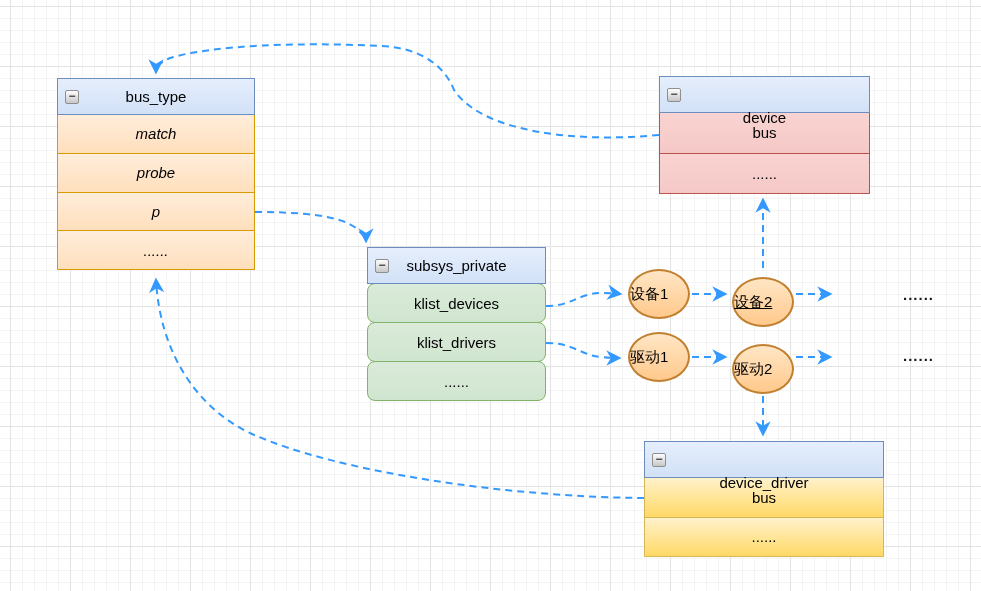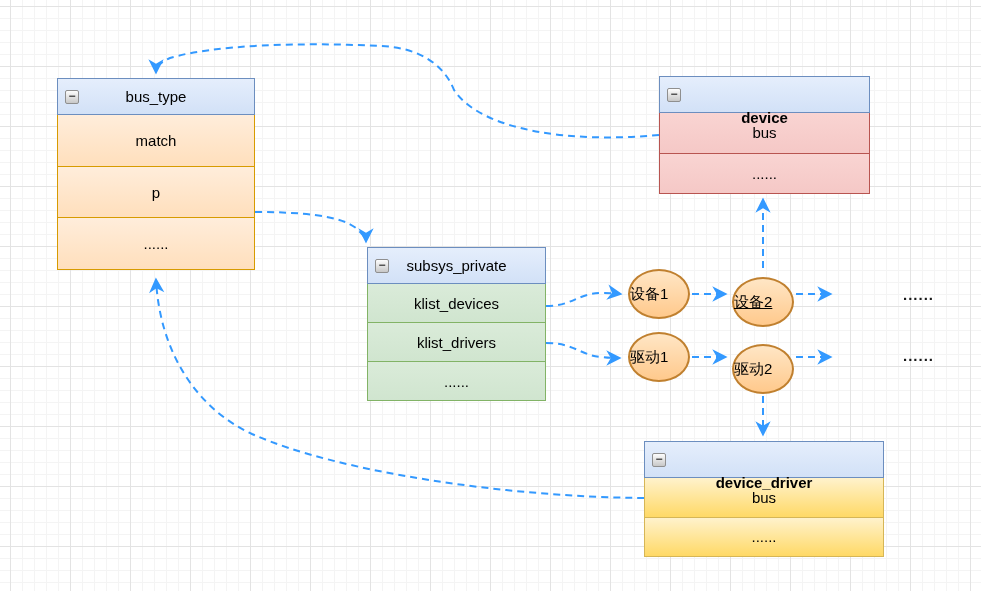--- a/index.html
+++ b/index.html
@@ -25,36 +25,36 @@
     position:absolute;display:flex;flex-direction:column;
     font-size:15px;color:#000;
   }
   .thead{
     position:relative;height:37px;flex:0 0 37px;display:flex;
     align-items:center;justify-content:center;
     background:linear-gradient(180deg,#e5eefc,#d2e1f7);
     border:1px solid #6c8ebf;box-sizing:border-box;
   }
   .thead .ttl{white-space:nowrap;}
-  .bold-title .ttl{font-weight:bold;margin-top:45px;}
+  .bold-title .ttl{font-weight:normal;margin-top:45px;}
   .collapse{
     position:absolute;left:7px;top:50%;transform:translateY(-50%);
     width:14px;height:14px;box-sizing:border-box;
     border:1px solid #8f8f8f;border-radius:2px;
     background:linear-gradient(180deg,#fdfdfd,#c8c8c8);
     color:#444;font-size:12px;line-height:11px;text-align:center;
     font-weight:bold;
   }
   .row{
     flex:1;display:flex;align-items:center;justify-content:center;
     margin-top:-1px;border:1px solid;box-sizing:border-box;white-space:nowrap;
   }
-  .row.orange{background:linear-gradient(180deg,#ffeddb,#ffdfbc);border-color:#d79b00;}
+  .row.orange{background:linear-gradient(180deg,#ffeddb,#ffdfbc);border-color:#d79b00;font-style:italic;}
   .row.red{background:linear-gradient(180deg,#f9d4d2,#f5c8c6);border-color:#b85450;}
-  .row.green{background:linear-gradient(180deg,#daeBD9,#d0e5cf);border-color:#82b366;}
+  .row.green{background:linear-gradient(180deg,#daeBD9,#d0e5cf);border-color:#82b366;border-radius:8px;}
   .row.yellow{background:linear-gradient(180deg,#fff2cc,#ffd966);border-color:#d6b656;}
   .ellipse{
     position:absolute;width:62px;height:50px;box-sizing:border-box;
     border-radius:50%;border:2px solid #c0802f;
     background:linear-gradient(180deg,#ffe6c5,#ffc98c);
     display:flex;align-items:center;justify-content:flex-start;
     font-size:15px;color:#000;white-space:nowrap;
   }
   .more-dots{
     position:absolute;font-size:15px;font-weight:bold;color:#1a1a1a;
@@ -85,20 +85,23 @@
     <path class="conn" d="M644,498 C510,497 340,473 252,434 C196,408 160,352 156,280" marker-end="url(#arr)"></path>
   </svg>
 
   <div class="table" style="left:57px;top:78px;width:198px;height:192px;">
     <div class="thead">
       <span class="collapse">−</span>
       <span class="ttl">bus_type</span>
     </div>
     <div class="row orange">
         <span>match</span>
+      </div>
+    <div class="row orange">
+        <span>probe</span>
       </div>
     <div class="row orange">
         <span>p</span>
       </div>
     <div class="row orange">
         <span>......</span>
       </div>
   </div>
 
   <div class="table bold-title" style="left:659px;top:76px;width:211px;height:118px;">

